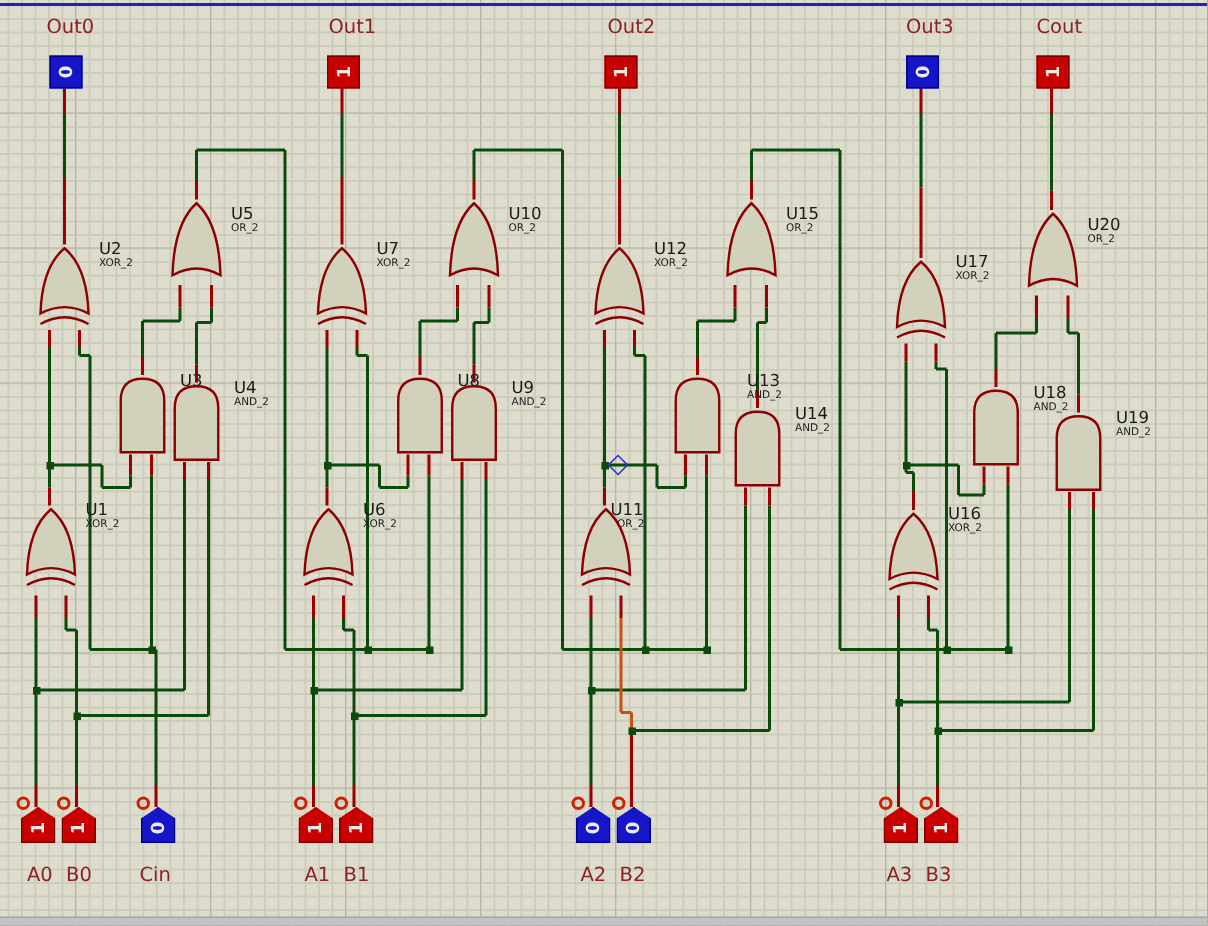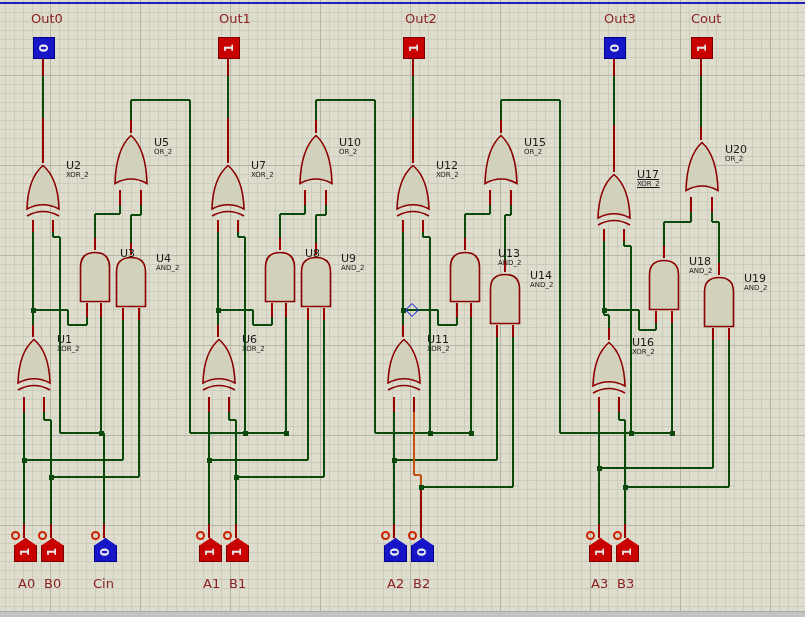--- a/index.html
+++ b/index.html
@@ -313,21 +313,21 @@
       <div class="gate" style="left: 299px; top: 255px;"><svg width="34" height="53" viewBox="0 0 34 53">
           <path d="M2.5,51.5 L2.5,17 Q2.5,2.5 17,2.5 Q31.5,2.5 31.5,17 L31.5,51.5 Z" fill="#d2d2bc" stroke="#8b0000" stroke-width="1.6"></path>
         </svg></div>
       <div class="gate-label" style="left: 339px; top: 137px;">
         <span class="ref">U10</span>
         <span class="typ">OR_2</span>
       </div>
       <div class="gate" style="left: 297px; top: 133px;"><svg width="38" height="57" viewBox="0 0 38 57">
           <path d="M3,50.5 Q4,16 19,2.5 Q34,16 35,50.5 Q19,41.5 3,50.5 Z" fill="#d2d2bc" stroke="#8b0000" stroke-width="1.6"></path>
         </svg></div>
-      <div class="gate-label" style="left: 427px; top: 334px;">
+      <div class="gate-label" style="left: 407px; top: 334px;">
         <span class="ref">U11</span>
         <span class="typ">XOR_2</span>
       </div>
       <div class="gate" style="left: 385px; top: 337px;"><svg width="38" height="57" viewBox="0 0 38 57">
           <path d="M3,46 Q4,15 19,2.5 Q34,15 35,46 Q19,37.5 3,46 Z" fill="#d2d2bc" stroke="#8b0000" stroke-width="1.6"></path>
           <path d="M3,53 Q19,44 35,53" fill="none" stroke="#8b0000" stroke-width="1.6"></path>
         </svg></div>
       <div class="gate-label" style="left: 436px; top: 160px;">
         <span class="ref">U12</span>
         <span class="typ">XOR_2</span>
@@ -358,21 +358,21 @@
           <path d="M3,50.5 Q4,16 19,2.5 Q34,16 35,50.5 Q19,41.5 3,50.5 Z" fill="#d2d2bc" stroke="#8b0000" stroke-width="1.6"></path>
         </svg></div>
       <div class="gate-label" style="left: 632px; top: 337px;">
         <span class="ref">U16</span>
         <span class="typ">XOR_2</span>
       </div>
       <div class="gate" style="left: 590px; top: 340px;"><svg width="38" height="57" viewBox="0 0 38 57">
           <path d="M3,46 Q4,15 19,2.5 Q34,15 35,46 Q19,37.5 3,46 Z" fill="#d2d2bc" stroke="#8b0000" stroke-width="1.6"></path>
           <path d="M3,53 Q19,44 35,53" fill="none" stroke="#8b0000" stroke-width="1.6"></path>
         </svg></div>
-      <div class="gate-label" style="left: 637px; top: 169px; text-decoration: underline;">
+      <div class="gate-label" style="left: 637px; top: 169px;">
         <span class="ref">U17</span>
         <span class="typ">XOR_2</span>
       </div>
       <div class="gate" style="left: 595px; top: 172px;"><svg width="38" height="57" viewBox="0 0 38 57">
           <path d="M3,46 Q4,15 19,2.5 Q34,15 35,46 Q19,37.5 3,46 Z" fill="#d2d2bc" stroke="#8b0000" stroke-width="1.6"></path>
           <path d="M3,53 Q19,44 35,53" fill="none" stroke="#8b0000" stroke-width="1.6"></path>
         </svg></div>
       <div class="gate-label" style="left: 689px; top: 256px;">
         <span class="ref">U18</span>
         <span class="typ">AND_2</span>

